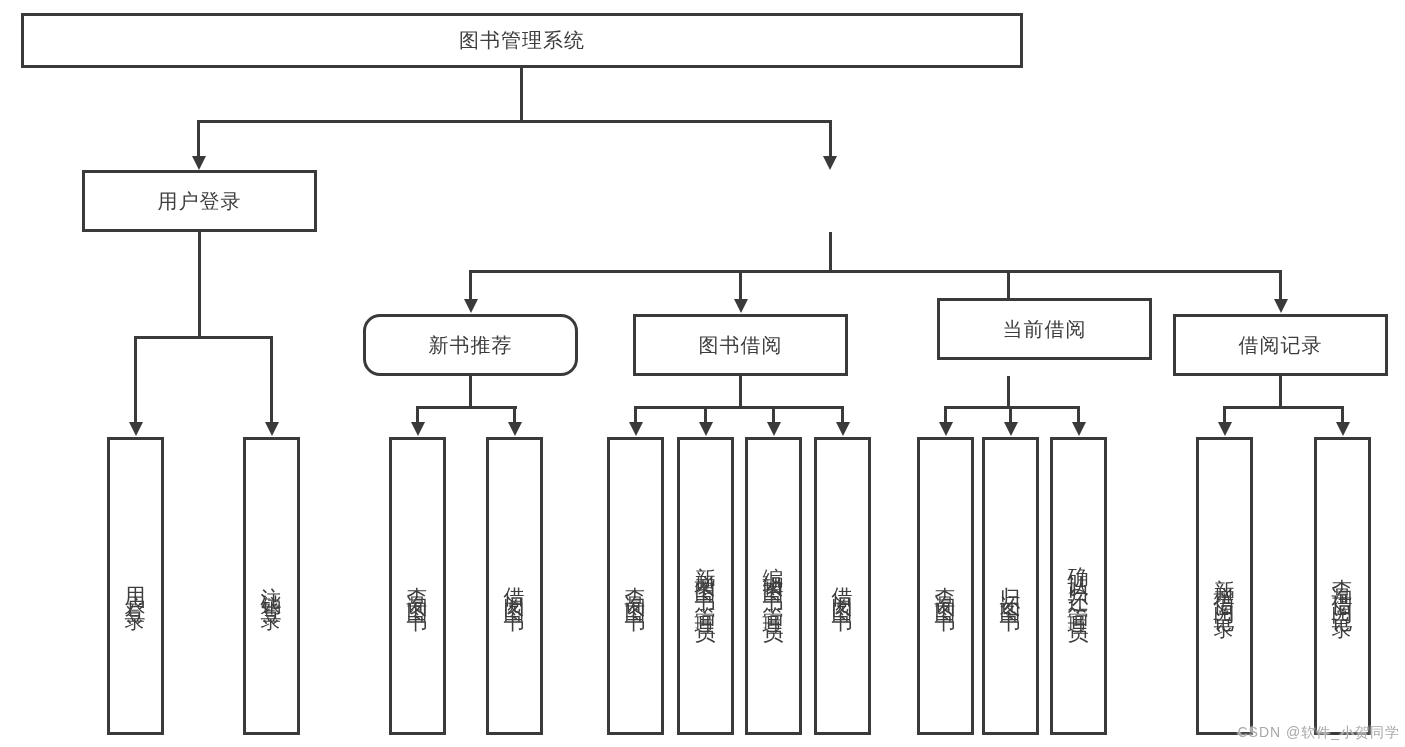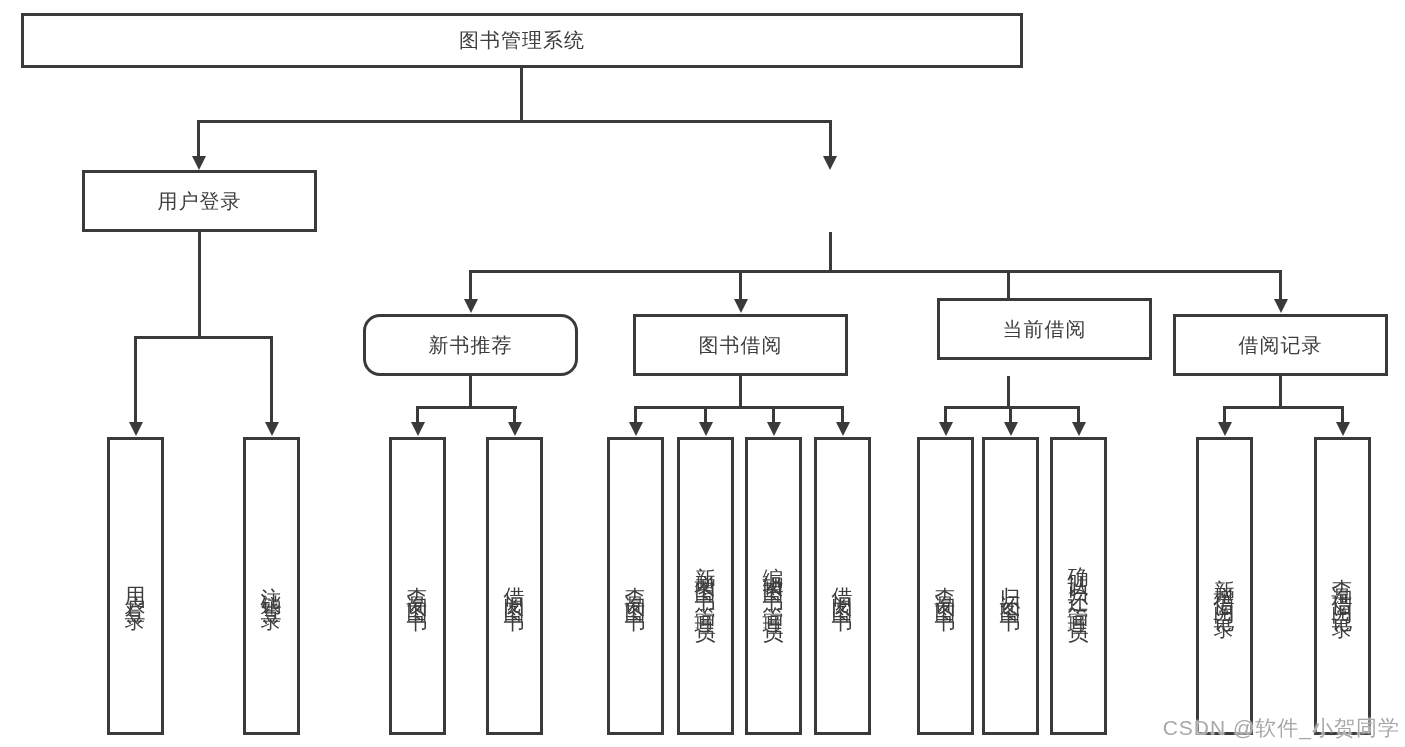--- a/index.html
+++ b/index.html
@@ -40,21 +40,21 @@
   .arrow{
     position:absolute;
     width:0;height:0;
     border-left:7px solid transparent;
     border-right:7px solid transparent;
     border-top:14px solid var(--line);
   }
   .watermark{
     position:absolute;
     right:5px;bottom:5px;
-    font-size:21px;
+    font-size:14px;
     color:#a8a8a8;
     text-shadow:0 0 3px #ffffff,0 0 2px #ffffff;
     letter-spacing:1px;
   }
 </style>
 </head>
 <body>
 
 <div id="canvas">
 

